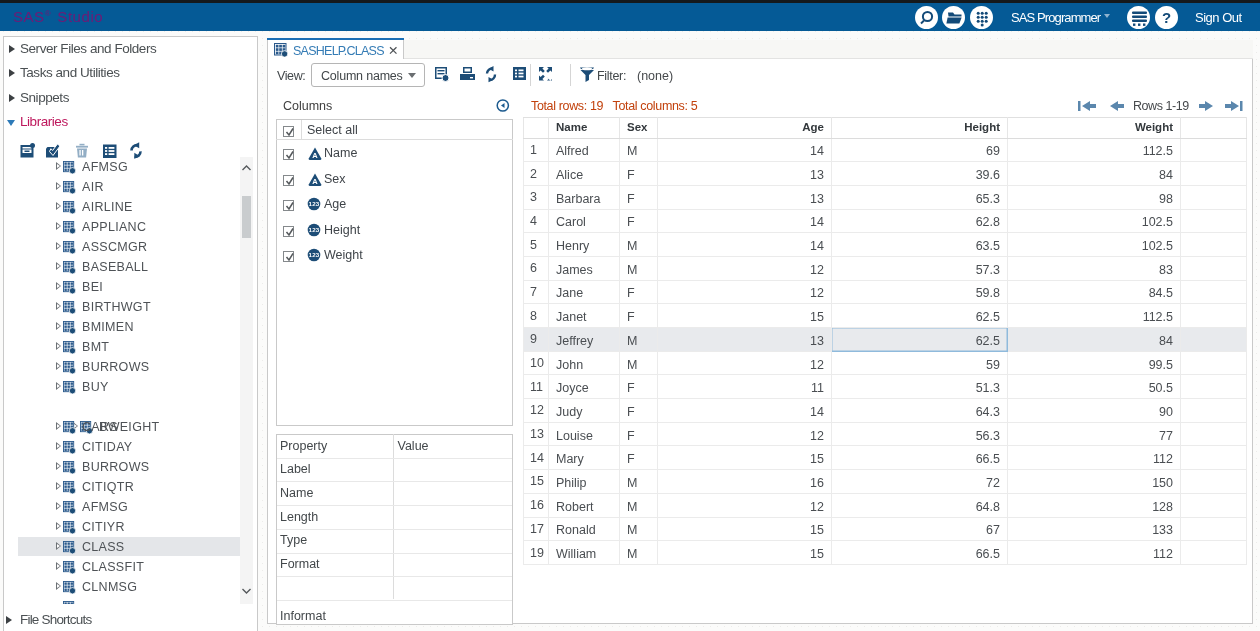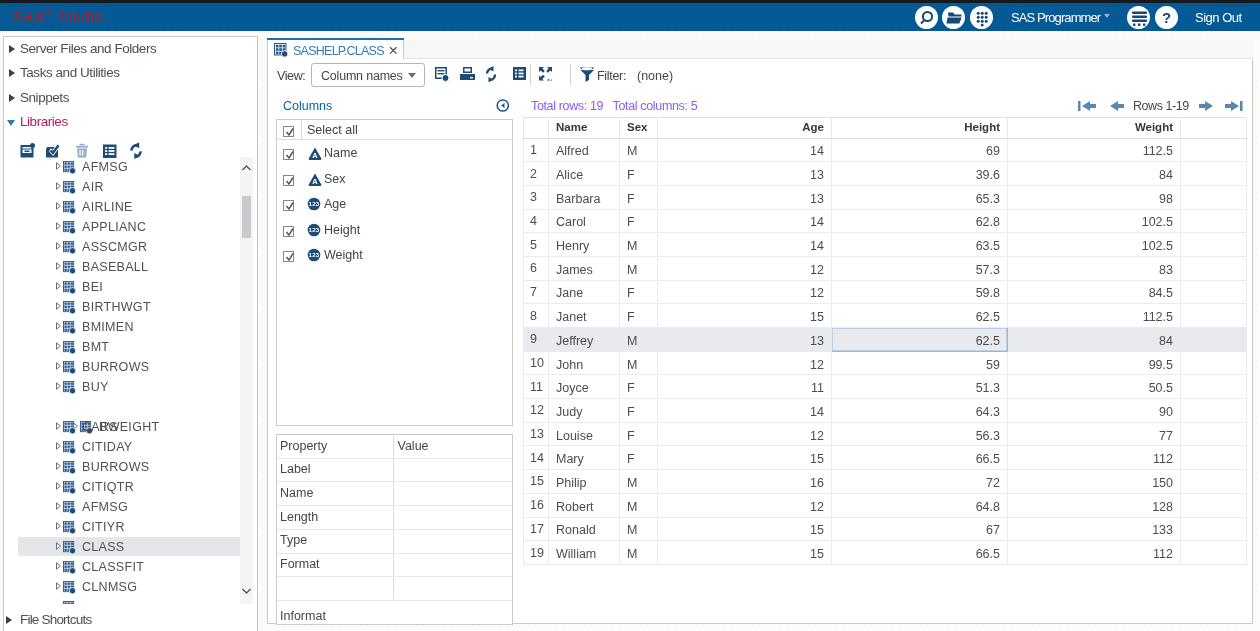--- a/index.html
+++ b/index.html
@@ -9,21 +9,21 @@
   background-color:#fbfbfa;
   background-image: radial-gradient(#ececea 0.9px, rgba(0,0,0,0) 1px);
   background-size:7px 7px;
   position:relative;
   color:#46494c;
 }
 .abs { position:absolute; }
 
 #topstrip { left:0; top:0; width:1260px; height:3px; background:#15191c; }
 #topbar { left:0; top:3px; width:1260px; height:28px; background:#055a96; color:#fff; }
-#logo { left:13px; top:7.5px; font-size:15px; color:#b91c1c; letter-spacing:0.55px; word-spacing:1.5px; }
+#logo { left:13px; top:7.5px; font-size:15px; color:#701a75; letter-spacing:0.55px; word-spacing:1.5px; }
 #logo sup { font-size:8px; }
 .circ { width:23px; height:23px; border-radius:50%; background:#fff; top:6px; }
 .tb-text { top:10px; font-size:13px; color:#fff; }
 
 #sidebar { left:3px; top:36px; width:255px; height:595px; background:#fff; border:1px solid #c9c9c9; border-bottom:none; }
 .navrow { position:absolute; left:0; width:100%; height:24px; font-size:13.5px; color:#4b5053; letter-spacing:-0.45px; }
 .navrow .tri { position:absolute; left:6px; top:7px; width:0; height:0; border-left:6px solid #3c4043; border-top:4.5px solid transparent; border-bottom:4.5px solid transparent; }
 .navrow .tridown { position:absolute; left:4px; top:9px; width:0; height:0; border-top:6px solid #2d7ab8; border-left:4.5px solid transparent; border-right:4.5px solid transparent; }
 .navrow .lbl { position:absolute; left:17px; top:3px; }
 .libitem { position:absolute; left:0; width:230px; height:19px; font-size:12.5px; color:#4e5256; }
@@ -42,35 +42,35 @@
 #tabstrip { left:404px; top:40px; width:849px; height:19px; background:#f7f7f5; }
 #tabbottom { left:267px; top:58px; width:986px; height:1px; background:#e3e3e2; }
 #mainpanel { left:267px; top:59px; width:986px; height:565px; background:#fff; border:1px solid #c9c9c9; border-top:none; }
 
 #viewlbl { left:277px; top:68.5px; font-size:12.5px; color:#42474a; letter-spacing:-0.4px; }
 #dropdown { left:311px; top:63px; width:114px; height:24px; border:1px solid #b5b5b5; border-radius:3px; background:#fff; }
 #dropdown .dtext { position:absolute; left:9px; top:5px; font-size:12.5px; color:#42474a; letter-spacing:-0.2px; }
 #dropdown .dcar { position:absolute; right:8px; top:9px; width:0; height:0; border-top:5px solid #6a6e71; border-left:4px solid transparent; border-right:4px solid transparent; }
 .tsep { width:1px; height:22px; background:#d5d5d5; top:64px; }
 
-#colstitle { left:283px; top:98.5px; font-size:12.5px; color:#0369a1; }
+#colstitle { left:283px; top:98.5px; font-size:12.5px; color:#404040; }
 #colsbox { left:276px; top:119px; width:237px; height:307px; border:1px solid #c9c9c9; background:#fff; }
 #selallrow { left:276px; top:119px; width:237px; height:21px; border-bottom:1px solid #dcdcdc; }
 #selalldiv { left:301px; top:120px; width:1px; height:19px; background:#dcdcdc; }
 .cbox { position:absolute; width:11px; height:11px; border:1px solid #85898c; background:#fff; }
 .cbox svg { position:absolute; left:0; top:-1px; }
 .colitem { position:absolute; font-size:12.5px; color:#3f4449; white-space:nowrap; }
 
 #propbox { left:276px; top:434px; width:237px; height:191px; border:1px solid #c9c9c9; background:#fff; }
 #propdiv { left:393px; top:434px; width:1px; height:165px; background:#dcdcdc; }
 .prow { position:absolute; left:276px; width:237px; height:24px; font-size:12.5px; color:#42474a; }
 .prow .pl { position:absolute; left:4px; top:4.5px; white-space:nowrap; }
 .pborder { position:absolute; left:277px; width:235px; height:1px; background:#e8e8e8; }
 
-#totals { left:531px; top:98.5px; font-size:12.5px; color:#8b5cf6; letter-spacing:-0.35px; }
+#totals { left:531px; top:98.5px; font-size:12.5px; color:#c2410c; letter-spacing:-0.35px; }
 #rowslbl { left:1133px; top:98.5px; font-size:12.5px; color:#46494c; letter-spacing:-0.45px; }
 #datatable { left:523px; top:117px; width:723px; border-collapse:collapse; table-layout:fixed; font-size:12.5px; color:#4a4e52; }
 #datatable th { font-weight:bold; font-size:11.5px; color:#33383c; border:1px solid #e6e6e6; border-top:1px solid #e0e0e0; border-bottom:1px solid #dcdcdc; height:20.5px; padding:3px 7px 0 7px; vertical-align:top; background:#fff; }
 #datatable td { border:1px solid #ebebeb; height:23.7px; padding:3px 7px 0 7px; white-space:nowrap; overflow:hidden; }
 #datatable .num { text-align:right; }
 #datatable .rn { padding:0 0 0 6px; text-align:left; color:#4a4e52; }
 #datatable tr.hl td { background:#e8eaed; }
 #datatable td.selcell { border:1px solid #8fbadc; background:#e8eaed; box-shadow: inset 0 0 0 0.5px #8fbadc; }
 </style>
 </head>

